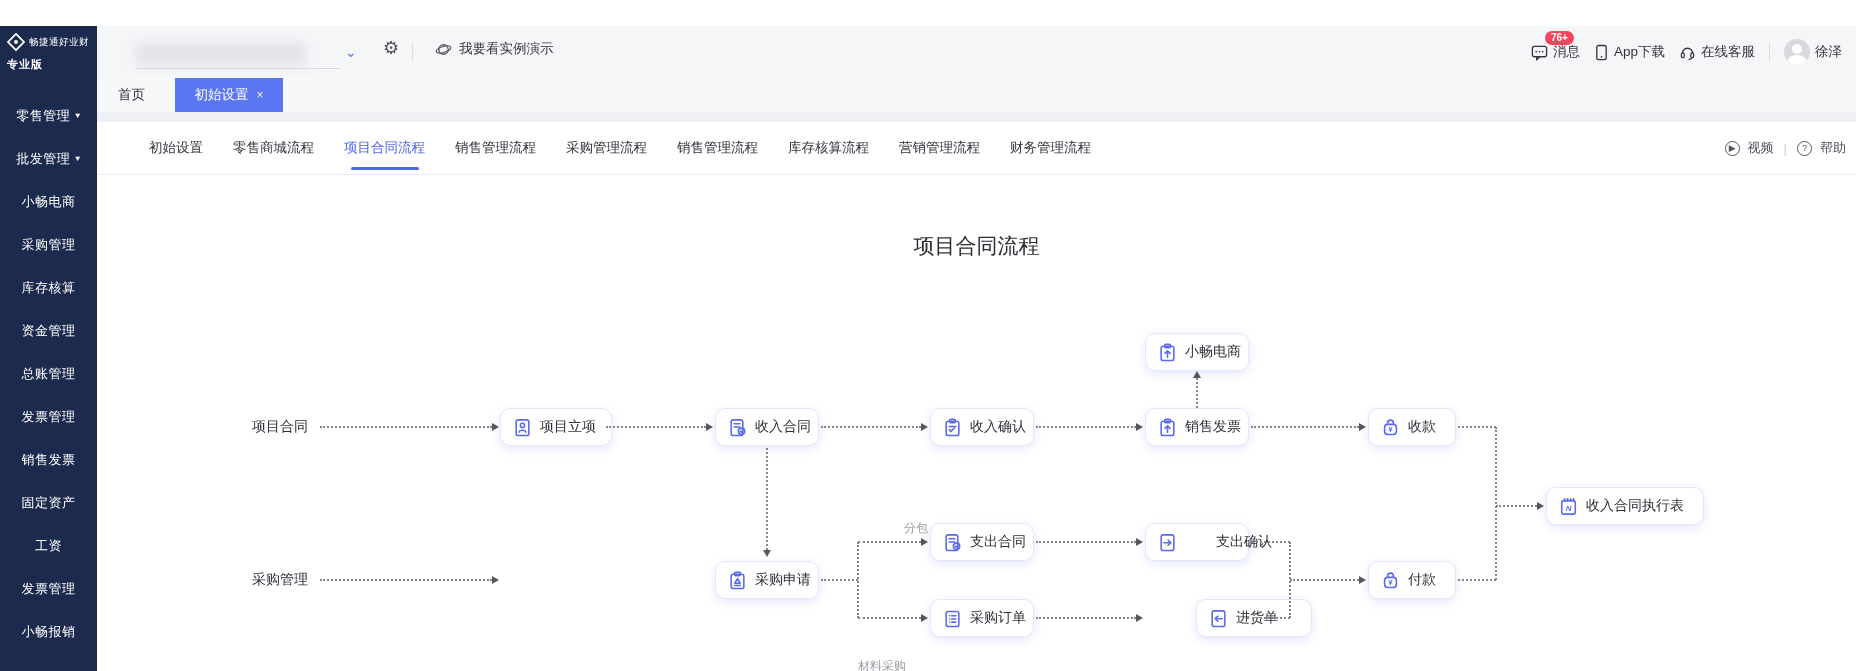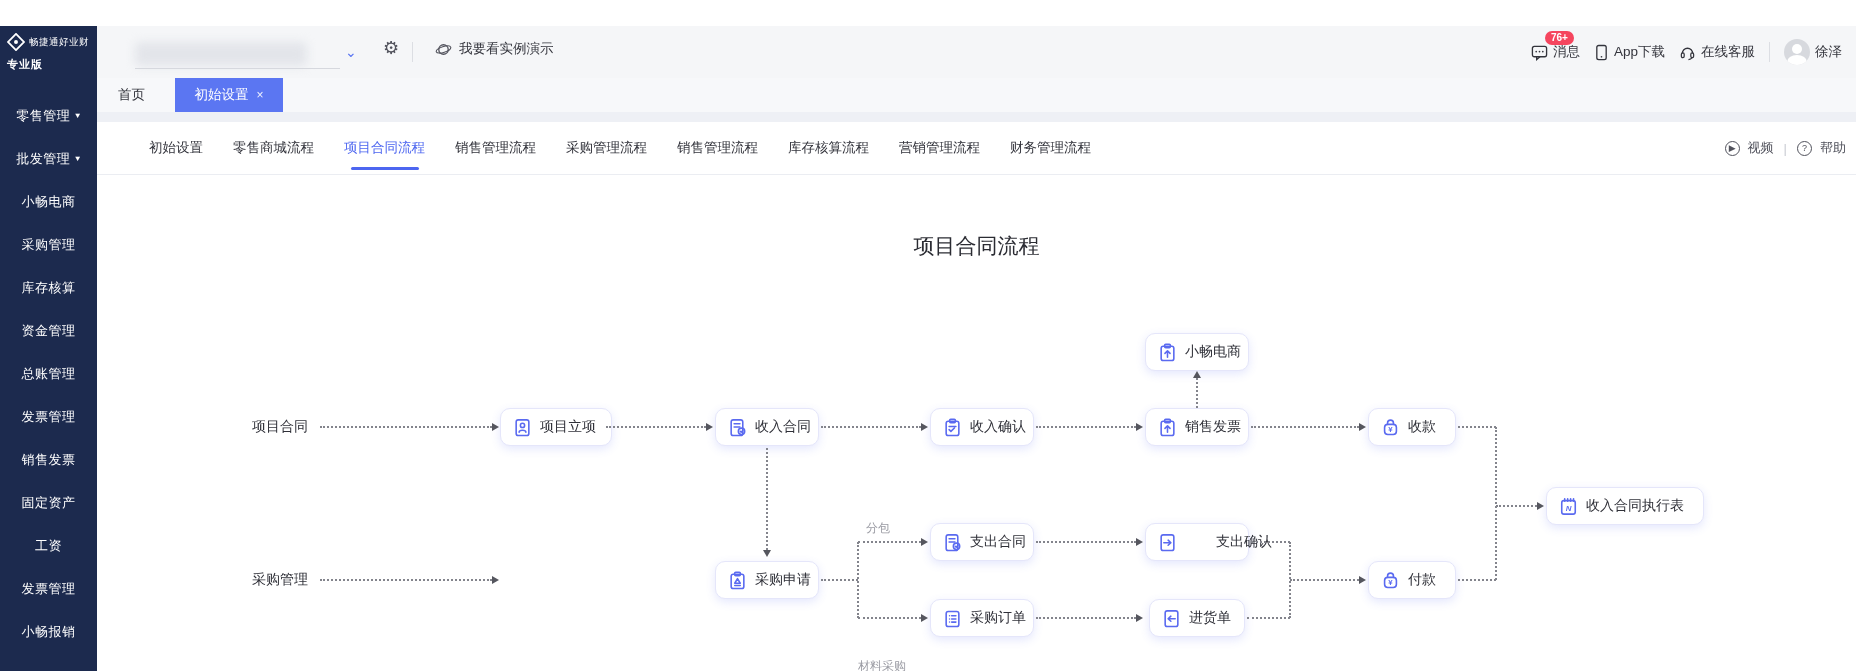--- a/index.html
+++ b/index.html
@@ -311,21 +311,21 @@
           <svg width="19" height="19" viewBox="0 0 18 18">
             <rect x="3" y="2.4" width="12" height="14.2" rx="2" fill="none" stroke="#5a6af0" stroke-width="1.5" stroke-linecap="round" stroke-linejoin="round"></rect>
             <circle cx="6.2" cy="6.4" r="0.7" fill="#5a6af0"></circle>
             <circle cx="6.2" cy="9.4" r="0.7" fill="#5a6af0"></circle>
             <circle cx="6.2" cy="12.4" r="0.7" fill="#5a6af0"></circle>
             <path d="M8.2 6.4 h4 M8.2 9.4 h4 M8.2 12.4 h4" fill="none" stroke="#5a6af0" stroke-width="1.5" stroke-linecap="round" stroke-linejoin="round"></path>
           </svg>
         </span>
         <span>采购订单</span>
       </div>
-      <div class="fnode" style="left: 1149px; top: 599px; width: 96px;">
+      <div class="fnode" style="left: 1196px; top: 599px; width: 116px;">
         <span style="display: inline-flex;">
           <svg width="19" height="19" viewBox="0 0 18 18">
             <rect x="3" y="1.8" width="12" height="14.8" rx="2" fill="none" stroke="#5a6af0" stroke-width="1.5" stroke-linecap="round" stroke-linejoin="round"></rect>
             <path d="M12.5 9.2 h-6.5 M8.4 6.8 L5.8 9.2 L8.4 11.6" fill="none" stroke="#5a6af0" stroke-width="1.5" stroke-linecap="round" stroke-linejoin="round"></path>
           </svg>
         </span>
         <span>进货单</span>
       </div>
       <div class="fnode" style="left: 1368px; top: 561px; width: 88px;">
         <span style="display: inline-flex;">
@@ -340,21 +340,21 @@
       <div class="fnode" style="left: 1546px; top: 487px; width: 158px;">
         <span style="display: inline-flex;">
           <svg width="19" height="19" viewBox="0 0 18 18">
             <rect x="2.6" y="3.4" width="12.8" height="12.8" rx="2" fill="none" stroke="#5a6af0" stroke-width="1.5" stroke-linecap="round" stroke-linejoin="round"></rect>
             <path d="M5.4 1.6 v2.4 M8.2 1.6 v2.4 M11 1.6 v2.4 M13.8 1.6 v2.4" fill="none" stroke="#5a6af0" stroke-width="1.5" stroke-linecap="round" stroke-linejoin="round"></path>
             <text x="9" y="12.8" text-anchor="middle" font-size="7.5" font-style="italic" font-weight="bold" fill="#5a6af0">N</text>
           </svg>
         </span>
         <span>收入合同执行表</span>
       </div>
-      <div class="edge-label" style="left: 866px; top: 520px;">分包</div>
+      <div class="edge-label" style="left: 904px; top: 520px;">分包</div>
       <div class="edge-label" style="left: 858px; top: 658px;">材料采购</div>
       <div class="dot-h" style="left: 320px; top: 426px; width: 172px;"></div>
       <div class="arr right" style="left: 492px; top: 422.5px;"></div>
       <div class="dot-h" style="left: 606px; top: 426px; width: 100px;"></div>
       <div class="arr right" style="left: 706px; top: 422.5px;"></div>
       <div class="dot-h" style="left: 821px; top: 426px; width: 100px;"></div>
       <div class="arr right" style="left: 921px; top: 422.5px;"></div>
       <div class="dot-h" style="left: 1036px; top: 426px; width: 100px;"></div>
       <div class="arr right" style="left: 1136px; top: 422.5px;"></div>
       <div class="dot-h" style="left: 1251px; top: 426px; width: 108px;"></div>

